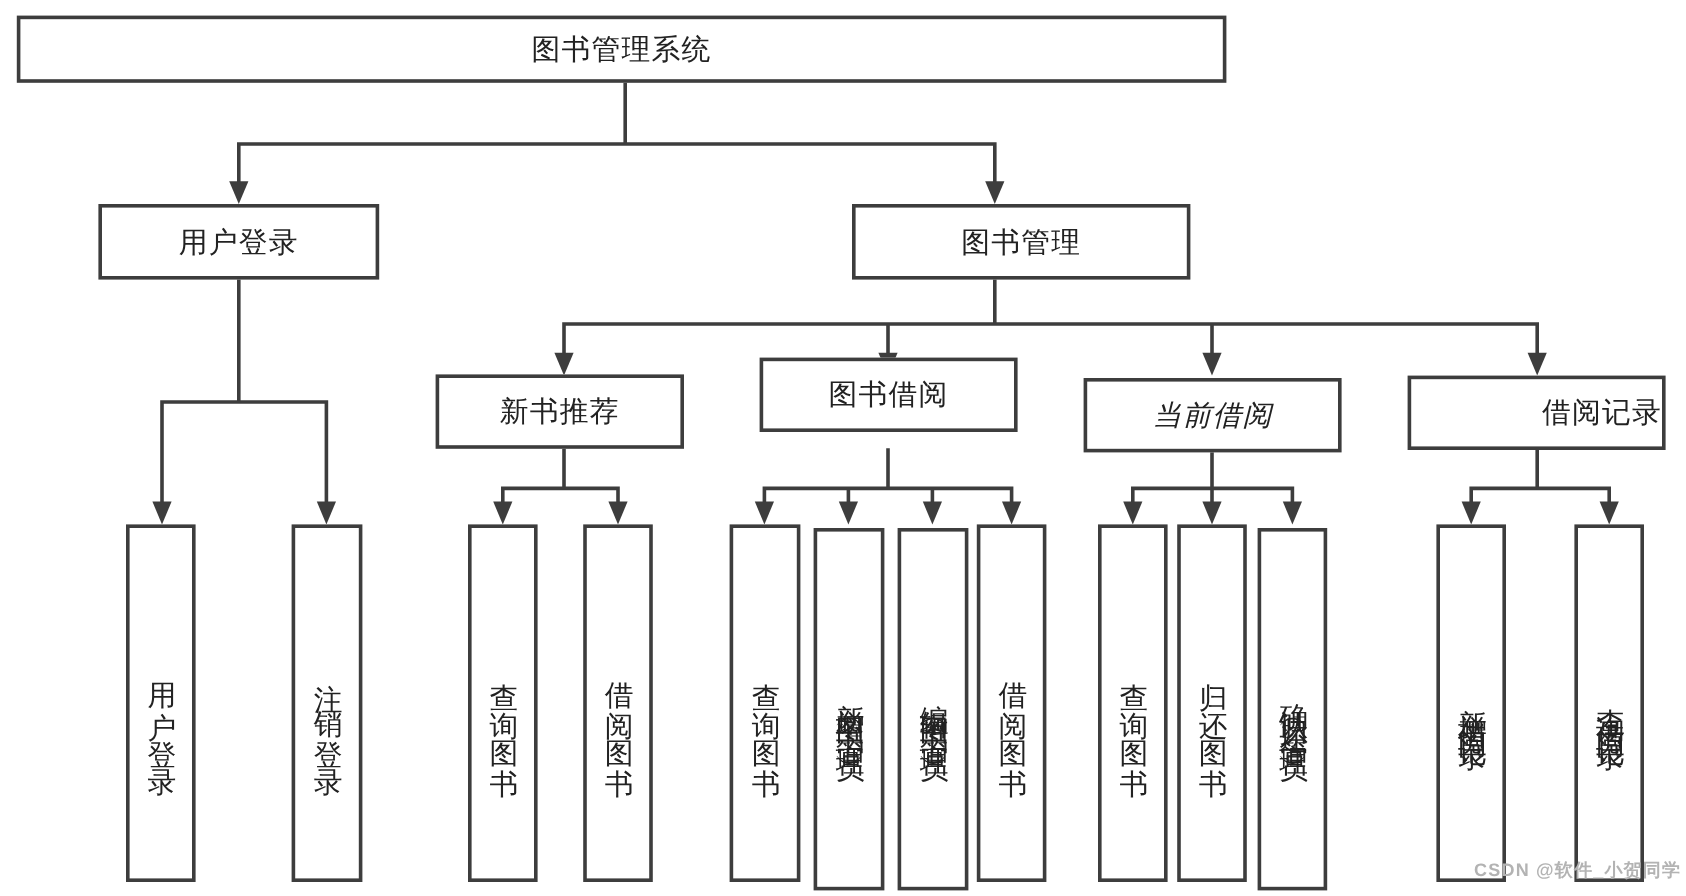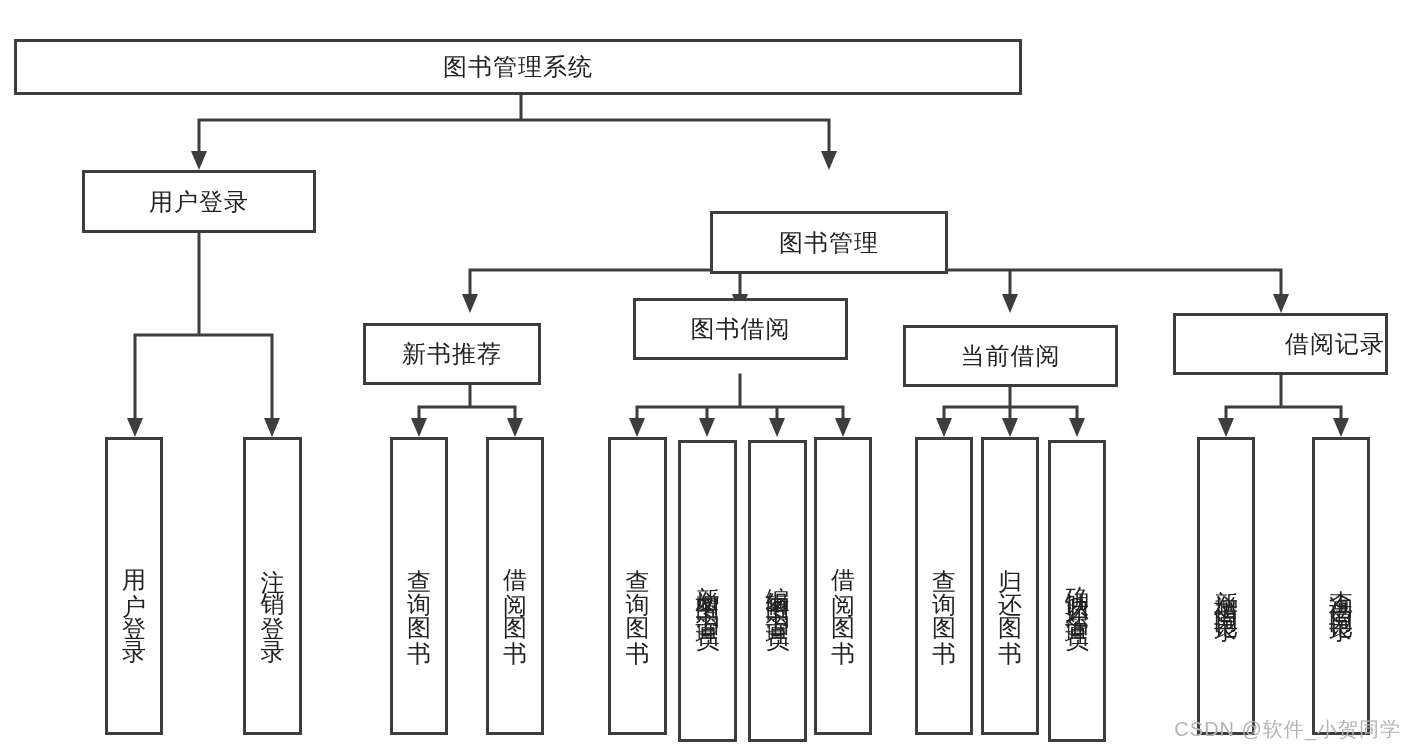--- a/index.html
+++ b/index.html
@@ -23,22 +23,22 @@
   }
   .hbox .label{font-size:24px;letter-spacing:1px;white-space:nowrap;}
   .vbox .vlabel{
     writing-mode:vertical-rl;text-orientation:mixed;
     font-size:24px;line-height:1;white-space:nowrap;
   }
   .ls-wide{letter-spacing:24px;transform:translateY(12px);}
   .ls-mid{letter-spacing:6px;transform:translateY(3px);}
   #watermark{
     position:absolute;top:716px;right:4px;
-    font-size:20px;color:var(--watermark);white-space:nowrap;
-    letter-spacing:1px;z-index:5;
+    font-size:15px;color:var(--watermark);white-space:nowrap;
+    letter-spacing:1px;z-index:5;font-weight:bold;
   }
 </style>
 </head>
 <body>
 
 <div id="stage">
 
   <svg id="connectors" viewBox="0 0 1405 747" xmlns="http://www.w3.org/2000/svg">
 
     <g>
@@ -82,38 +82,38 @@
       <polygon class="arrowhead" points="1069,418 1085,418 1077,437"></polygon>
     </g>
 
     <g>
       <path class="conn" d="M1281,375 V407 M1226,407 H1341 M1226,407 V418 M1341,407 V418"></path>
       <polygon class="arrowhead" points="1218,418 1234,418 1226,437"></polygon>
       <polygon class="arrowhead" points="1333,418 1349,418 1341,437"></polygon>
     </g>
   </svg>
 
-  <div class="node hbox" style="left:14px;top:13px;width:1008px;height:56px;margin-top:26px;">
+  <div class="node hbox" style="left:14px;top:13px;width:1008px;height:56px;">
     <span class="label">图书管理系统</span>
   </div>
 
   <div class="node hbox" style="left:82px;top:170px;width:234px;height:63px;">
     <span class="label">用户登录</span>
   </div>
-  <div class="node hbox" style="left:710px;top:170px;width:238px;height:63px;margin-top:41px;">
+  <div class="node hbox" style="left:710px;top:170px;width:282px;height:63px;">
     <span class="label">图书管理</span>
   </div>
 
-  <div class="node hbox" style="left:363px;top:323px;width:178px;height:62px;">
+  <div class="node hbox" style="left:363px;top:312px;width:207px;height:62px;">
     <span class="label">新书推荐</span>
   </div>
   <div class="node hbox" style="left:633px;top:298px;width:215px;height:62px;">
     <span class="label">图书借阅</span>
   </div>
-  <div class="node hbox" style="left:903px;top:325px;width:215px;height:62px;">
+  <div class="node hbox" style="left:903px;top:315px;width:215px;height:62px;font-style:italic;">
     <span class="label">当前借阅</span>
   </div>
   <div class="node hbox" style="left:1173px;top:313px;width:215px;height:62px;justify-content:flex-end;">
     <span class="label">借阅记录</span>
   </div>
 
   <div class="node vbox" style="left:105px;top:437px;width:58px;height:298px;">
     <span class="vlabel ls-wide">用户登录</span>
   </div>
   <div class="node vbox" style="left:243px;top:437px;width:59px;height:298px;">

